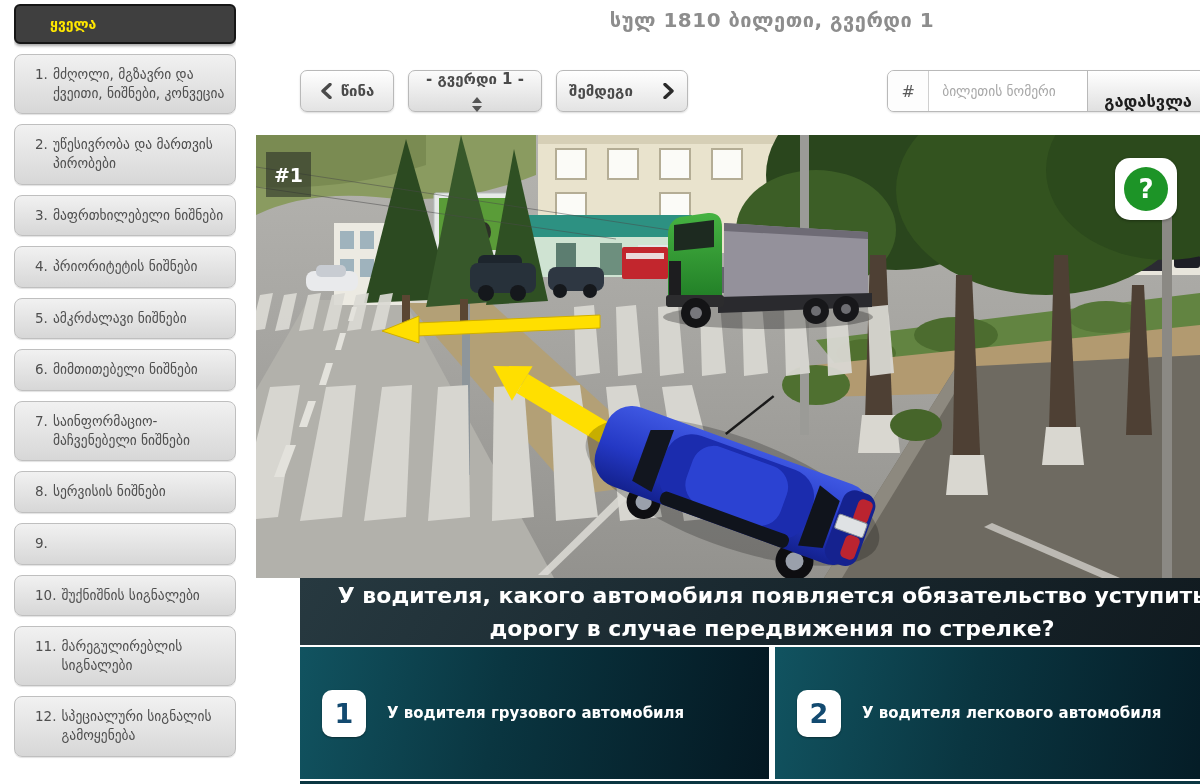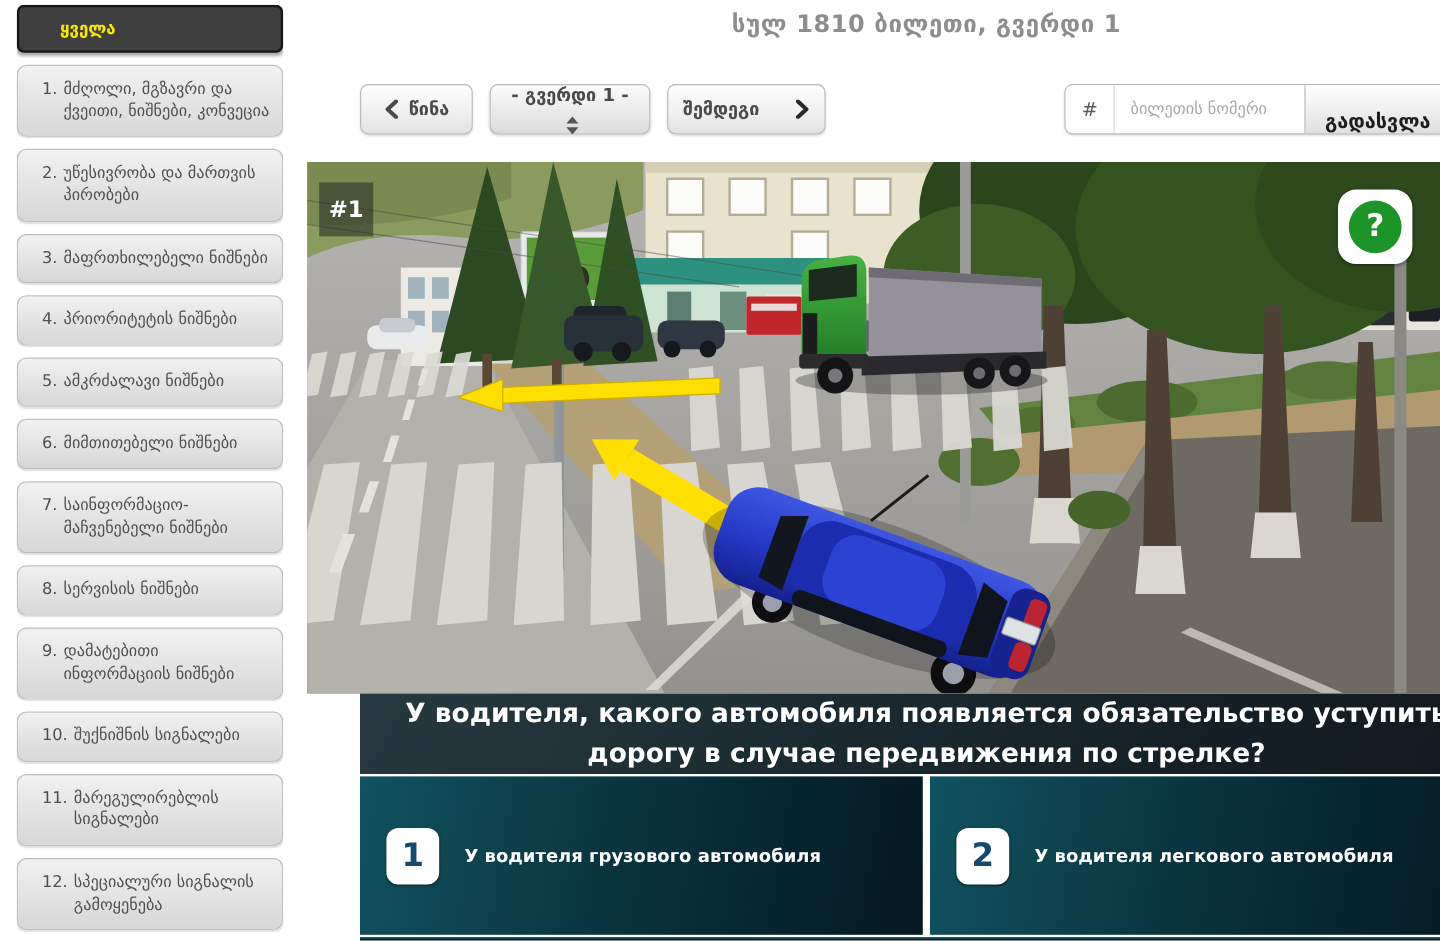--- a/index.html
+++ b/index.html
@@ -110,21 +110,20 @@
     <div class="sb-item">
         <span class="num">7.</span>
         <span class="txt">საინფორმაციო-მაჩვენებელი ნიშნები</span>
       </div>
     <div class="sb-item">
         <span class="num">8.</span>
         <span class="txt">სერვისის ნიშნები</span>
       </div>
     <div class="sb-item">
         <span class="num">9.</span>
-        <span class="txt">დამატებითი ინფორმაციის ნიშნები</span>
       </div>
     <div class="sb-item">
         <span class="num">10.</span>
         <span class="txt">შუქნიშნის სიგნალები</span>
       </div>
     <div class="sb-item">
         <span class="num">11.</span>
         <span class="txt">მარეგულირებლის სიგნალები</span>
       </div>
     <div class="sb-item">

